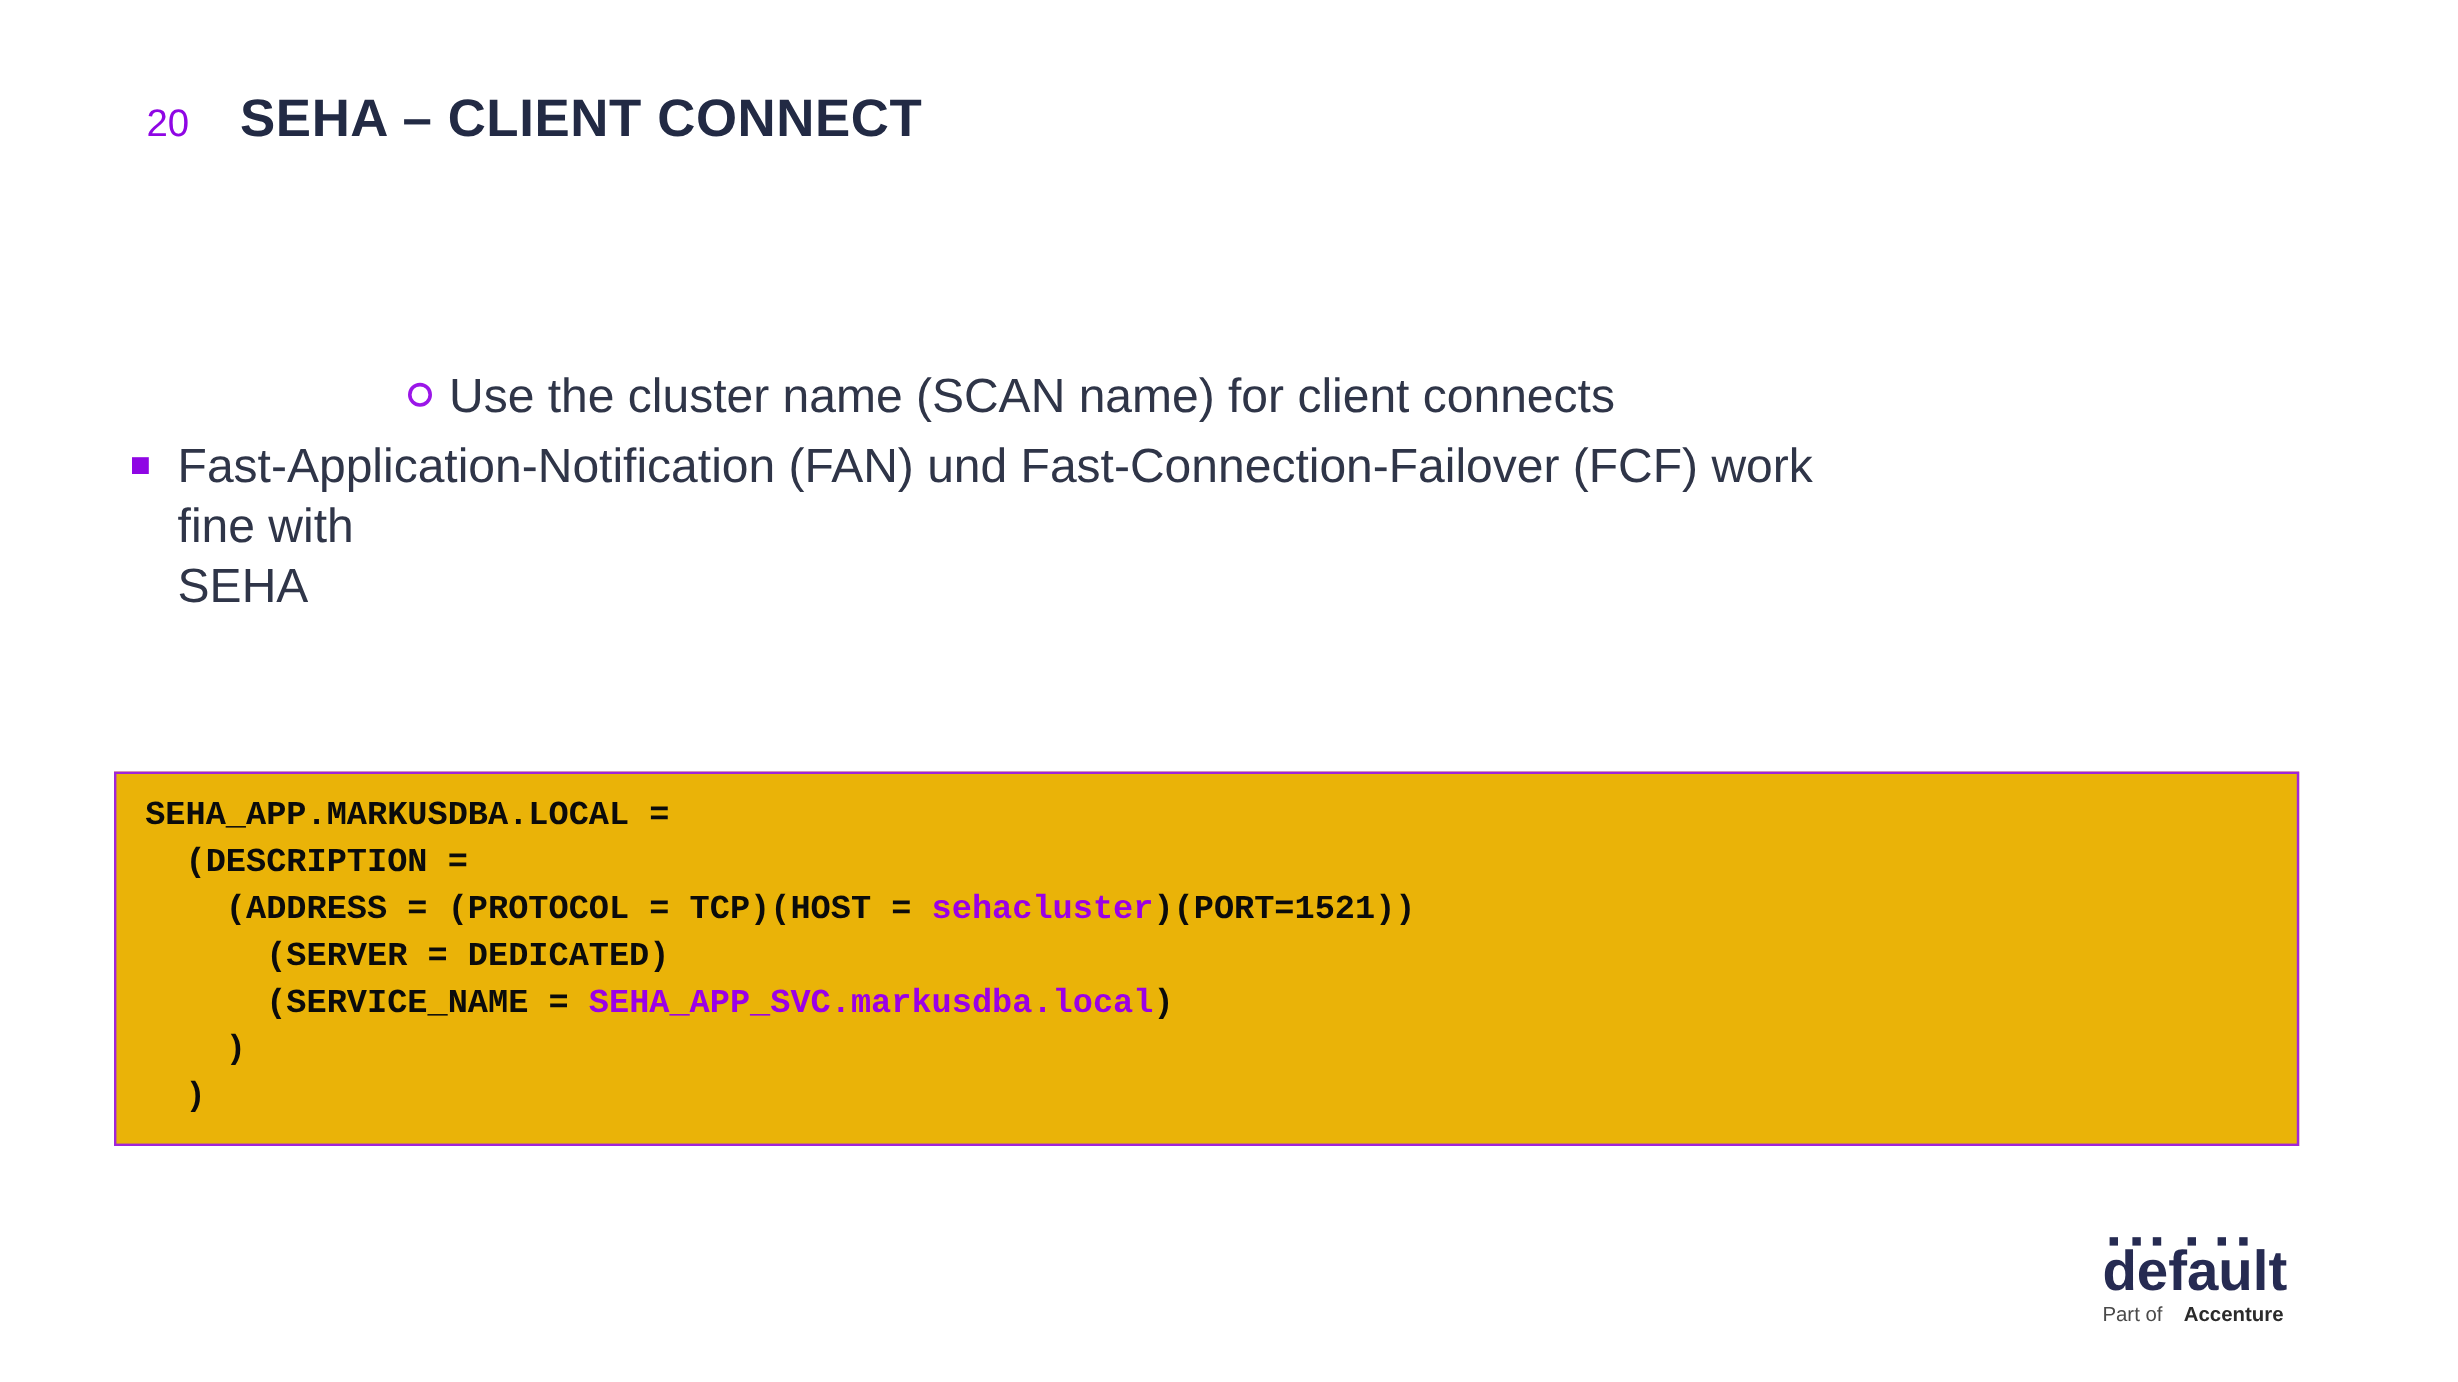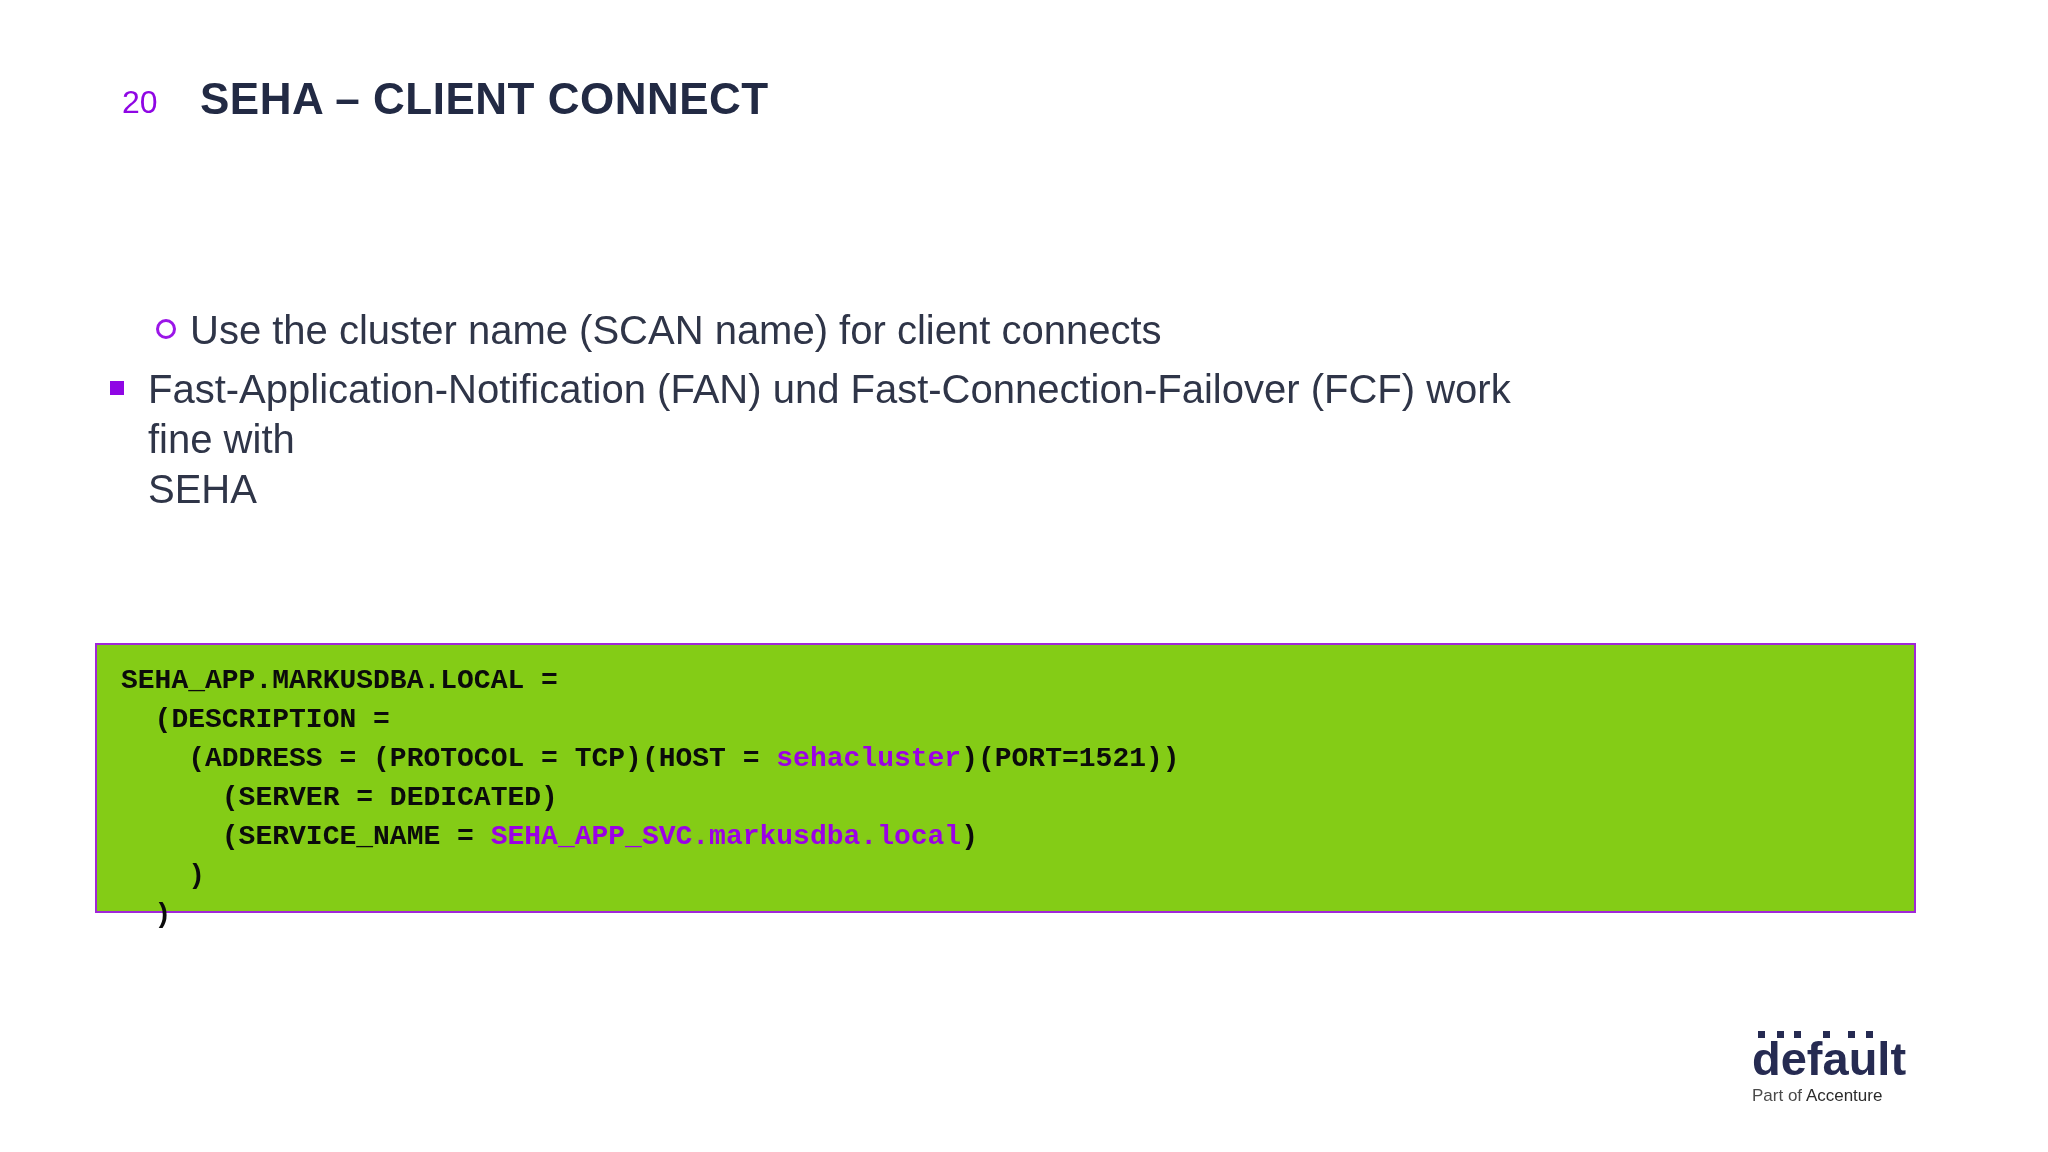--- a/index.html
+++ b/index.html
@@ -63,33 +63,33 @@
   .circ-bullet {
     flex: 0 0 auto;
     width: 14px;
     height: 14px;
     border: 3px solid #9b16e8;
     border-radius: 50%;
     margin: 14px 14px 0 0;
   }
   .lvl2 { margin-left: 46px; }
   .mt-sub1 { margin-top: 36px; }
-  .mt-sub2 { margin-top: 9px; }
+  .mt-sub2 { margin-top: 9px; justify-content: center; }
   .mt-b2  { margin-top: 9px; }
 
   
   .code-box {
     position: absolute;
     left: 95px;
     top: 643px;
     width: 1821px;
-    height: 270px;
+    height: 312px;
     border: 2px solid #a026d9;
     box-sizing: border-box;
-    background: #84cc16;
+    background: #eab308;
   }
   .code-inner {
     padding: 16px 0 0 24px;
   }
   .code-line {
     font-family: "Liberation Mono", monospace;
     font-size: 28px;
     font-weight: 700;
     line-height: 39px;
     color: #0b0b0b;
@@ -121,22 +121,23 @@
     height: 7px;
     background: #262b52;
     top: -3px;
   }
   .logo-tagline {
     margin-top: 3px;
     font-size: 17px;
     color: #4a4a4a;
   }
   .logo-tagline .bold {
-    font-weight: 400;
+    font-weight: 700;
     color: #2b2b2b;
+    margin-left: 13px;
   }
 </style>
 </head>
 <body>
 
 <div class="slide-number">20</div>
 <div class="slide-title">SEHA – CLIENT CONNECT</div>
 
 <div class="bullets">
 

